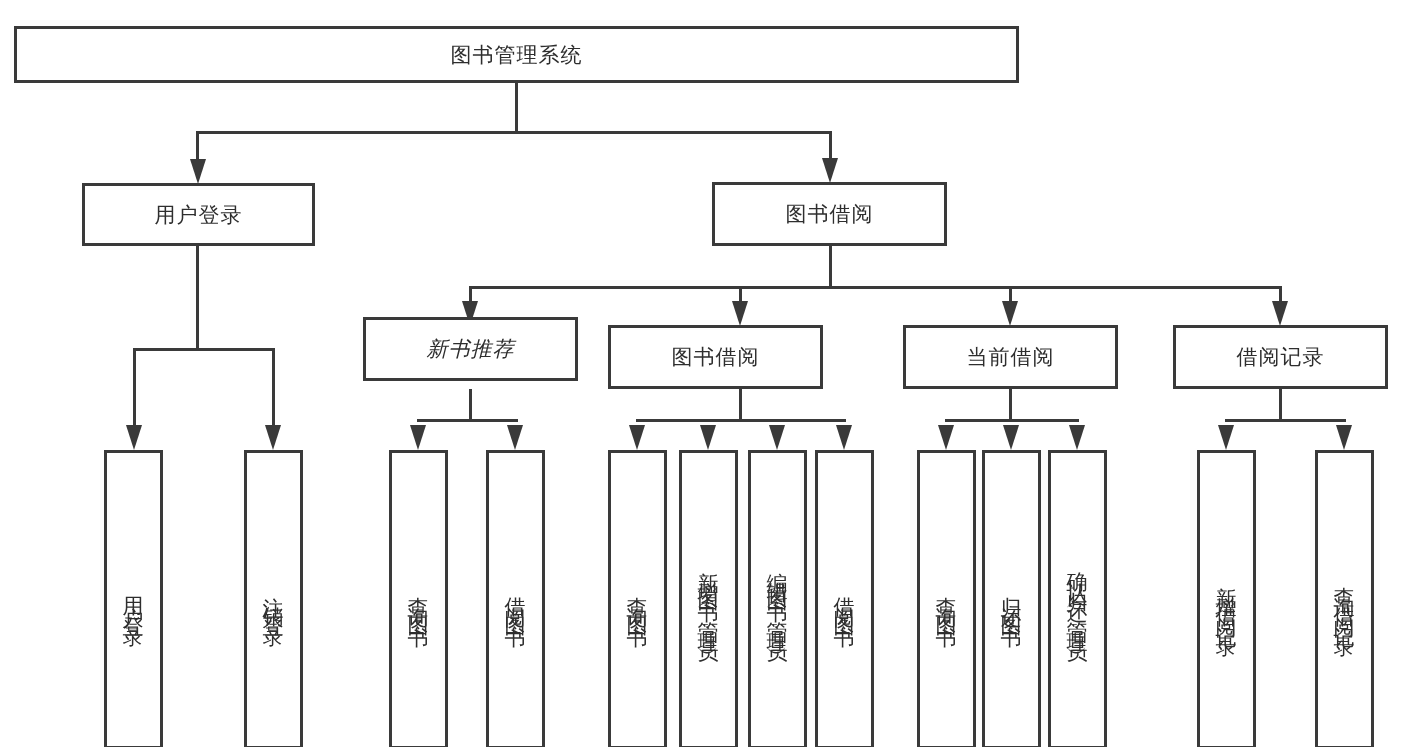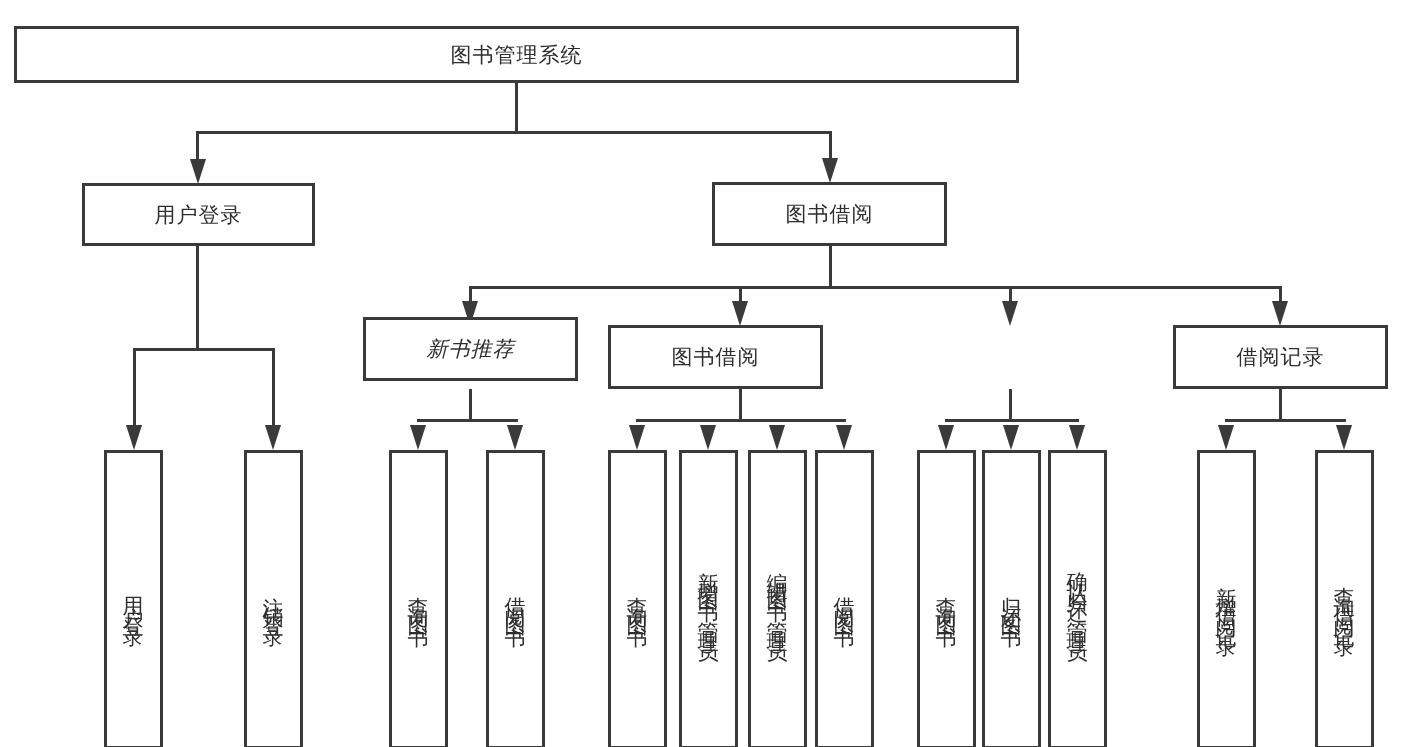--- a/index.html
+++ b/index.html
@@ -92,20 +92,23 @@
   </div>
   <div class="hbox" style="left:712px; top:169px; width:235px; height:64px;">
     <span>图书借阅</span>
   </div>
 
   <div class="hbox" style="left:363px; top:304px; width:215px; height:64px;font-style:italic;">
     <span>新书推荐</span>
   </div>
   <div class="hbox" style="left:608px; top:312px; width:215px; height:64px;">
     <span>图书借阅</span>
+  </div>
+  <div class="hbox" style="left:903px; top:312px; width:215px; height:64px;">
+    <span>当前借阅</span>
   </div>
   <div class="hbox" style="left:1173px; top:312px; width:215px; height:64px;">
     <span>借阅记录</span>
   </div>
 
   <div class="leaf" style="left:104px;">
     <span>用户登录</span>
   </div>
   <div class="leaf" style="left:244px;">
     <span>注销登录</span>

